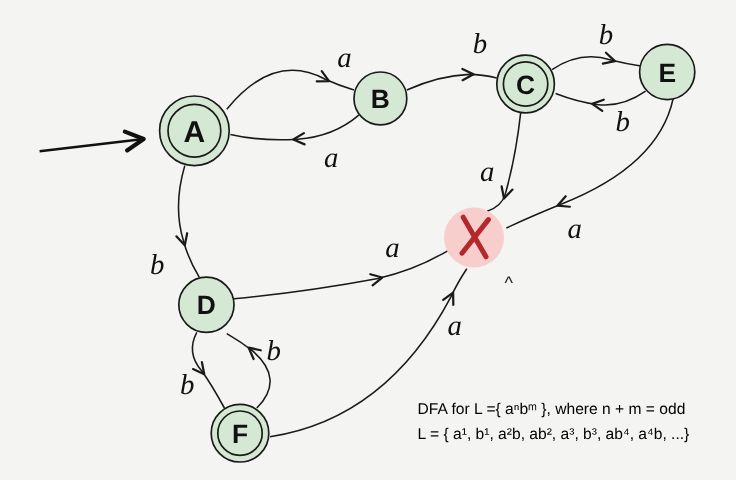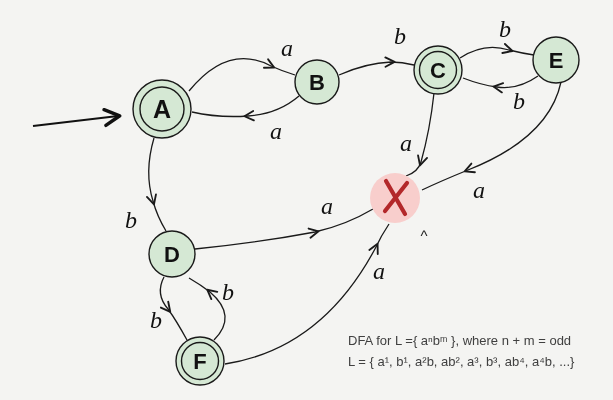--- a/index.html
+++ b/index.html
@@ -54,21 +54,21 @@
     font-size: 15px;
     fill: #222222;
     text-anchor: middle;
   }
   .caption {
     position: absolute;
     left: 348px;
     top: 330px;
     font-size: 13px;
     line-height: 21px;
-    color: #404040;
+    color: #000000;
     white-space: nowrap;
   }
 </style>
 </head>
 <body style="background: rgb(244, 244, 242);">
 
 <div class="stage">
   <svg class="dfa" id="dfa-svg" width="613" height="400" viewBox="0 0 613 400">
     <defs>
       <marker id="arrMid" viewBox="0 0 10 10" refX="5.5" refY="5" markerWidth="9.5" markerHeight="9.5" orient="auto">

